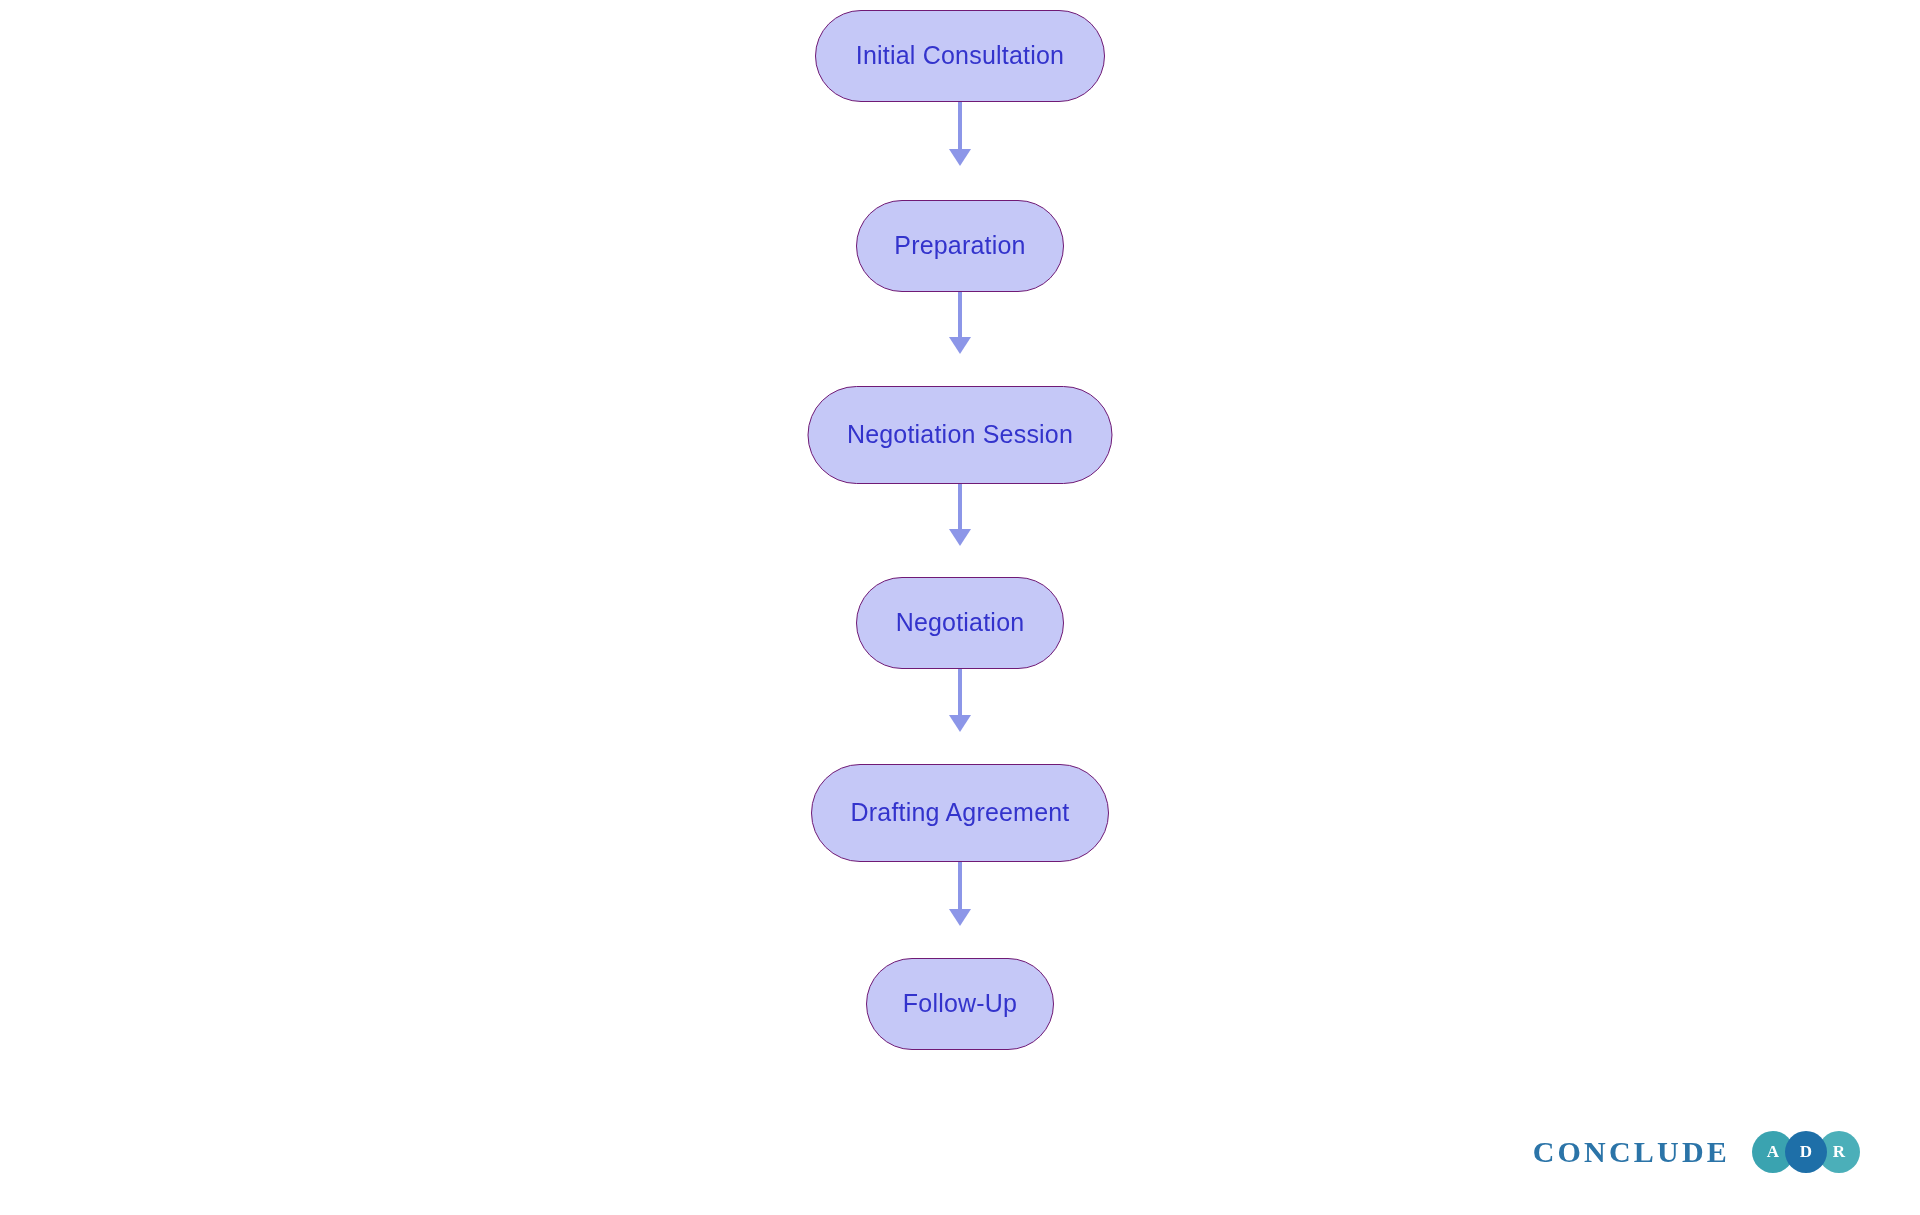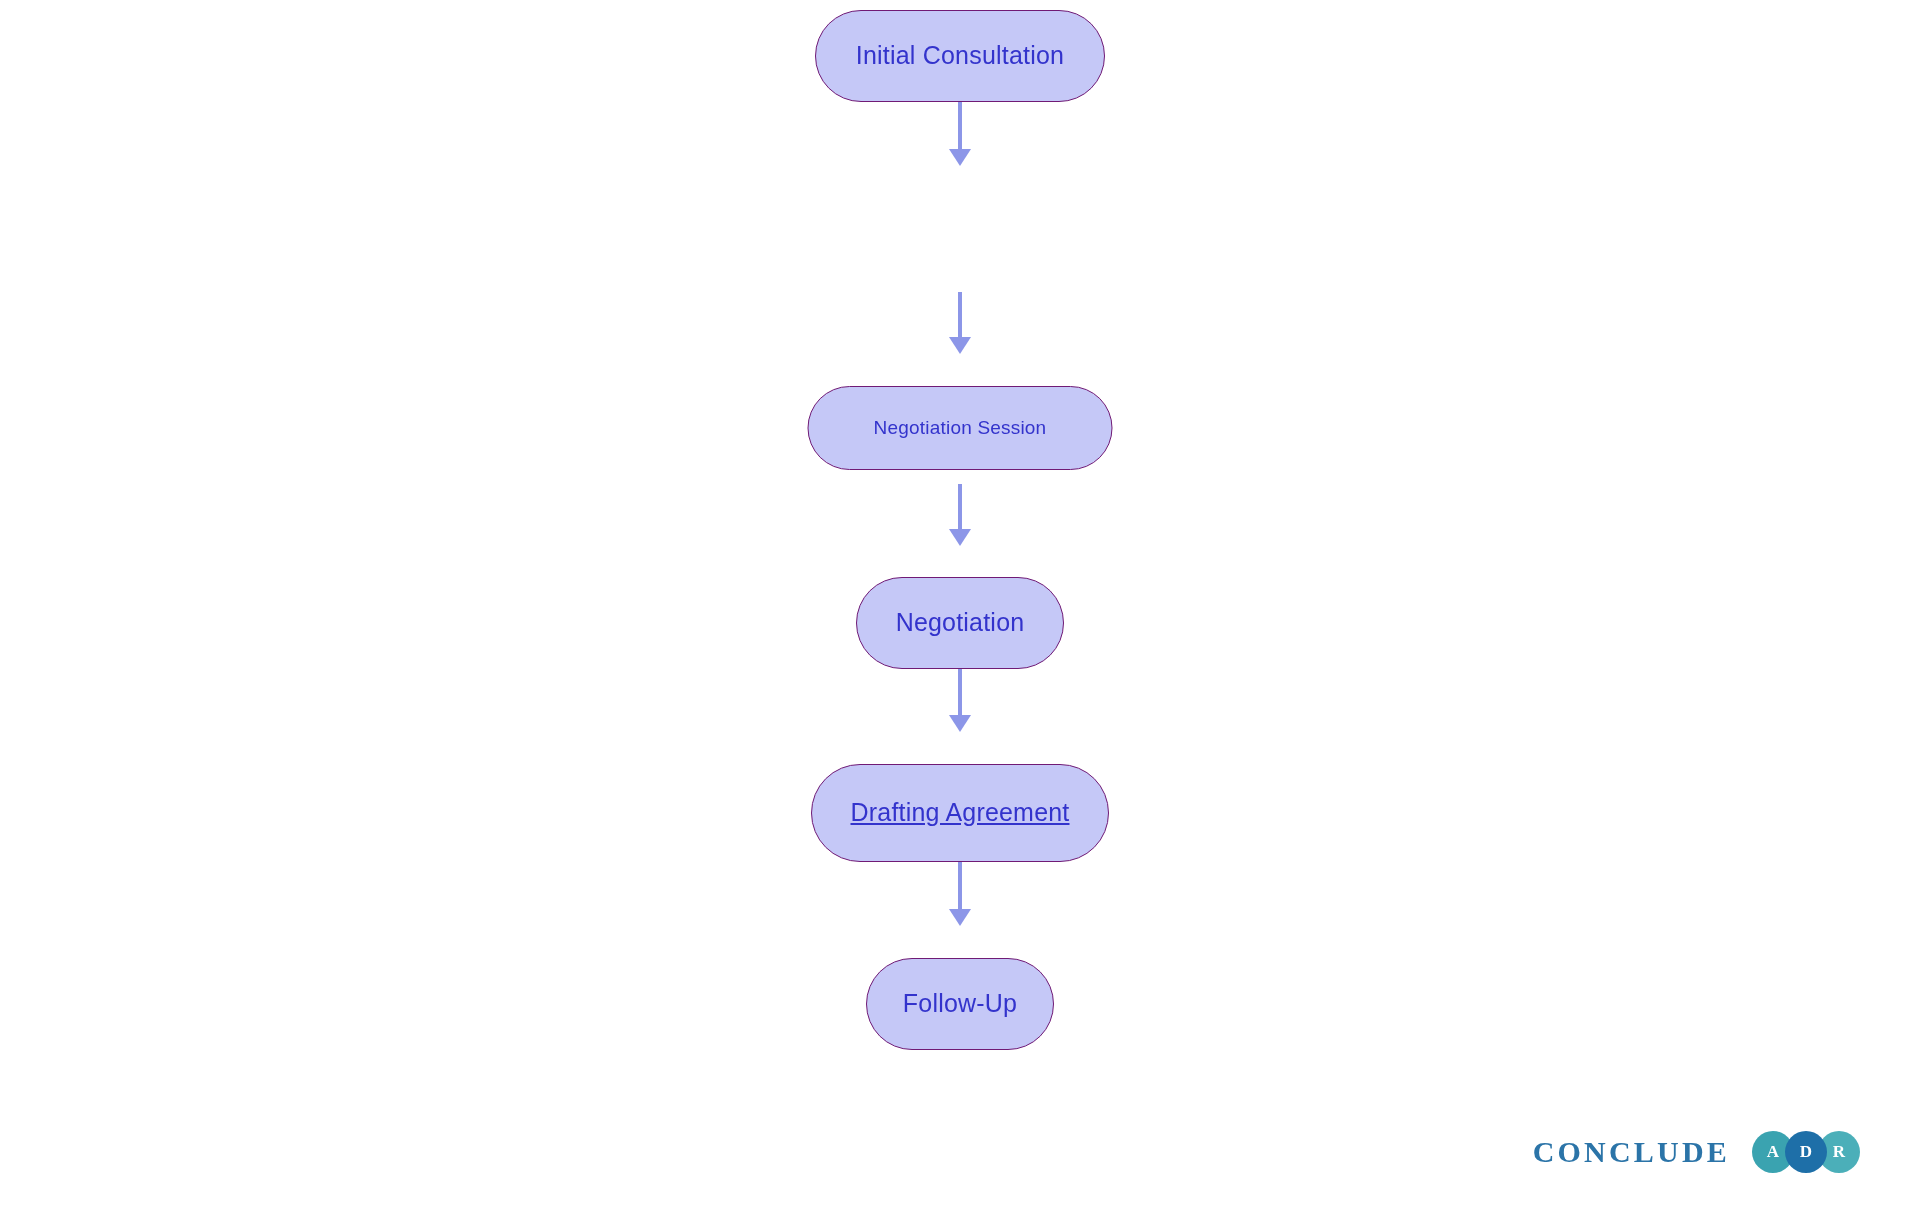--- a/index.html
+++ b/index.html
@@ -53,23 +53,23 @@
 
   .node-label {
     display: block;
     line-height: 1;
     padding-bottom: 2px;
   }
 
   
   .n0 { top: 10px;  width: 290px; height: 92px;  font-size: 25px; }
   .n1 { top: 200px; width: 208px; height: 92px;  font-size: 25px; }
-  .n2 { top: 386px; width: 305px; height: 84px;  font-size: 19px; text-align: center; }
+  .n2 { top: 386px; width: 305px; height: 98px;  font-size: 25px; text-align: center; }
   .n3 { top: 577px; width: 208px; height: 92px;  font-size: 25px; }
-  .n4 { top: 764px; width: 298px; height: 98px;  font-size: 25px; text-decoration: underline; }
+  .n4 { top: 764px; width: 298px; height: 98px;  font-size: 25px; }
   .n5 { top: 958px; width: 188px; height: 92px;  font-size: 25px; text-align: right; }
 
   
   .connector {
     position: absolute;
     left: 50%;
     transform: translateX(-50%);
     width: 24px;
   }
   .connector .stem {
@@ -150,20 +150,23 @@
 
     <div class="node n0">
       <span class="node-label">Initial Consultation</span>
     </div>
 
     <div class="connector c0">
       <span class="stem"></span>
       <span class="head"></span>
     </div>
 
+    <div class="node n1">
+      <span class="node-label">Preparation</span>
+    </div>
 
     <div class="connector c1">
       <span class="stem"></span>
       <span class="head"></span>
     </div>
 
     <div class="node n2">
       <span class="node-label">Negotiation Session</span>
     </div>
 

